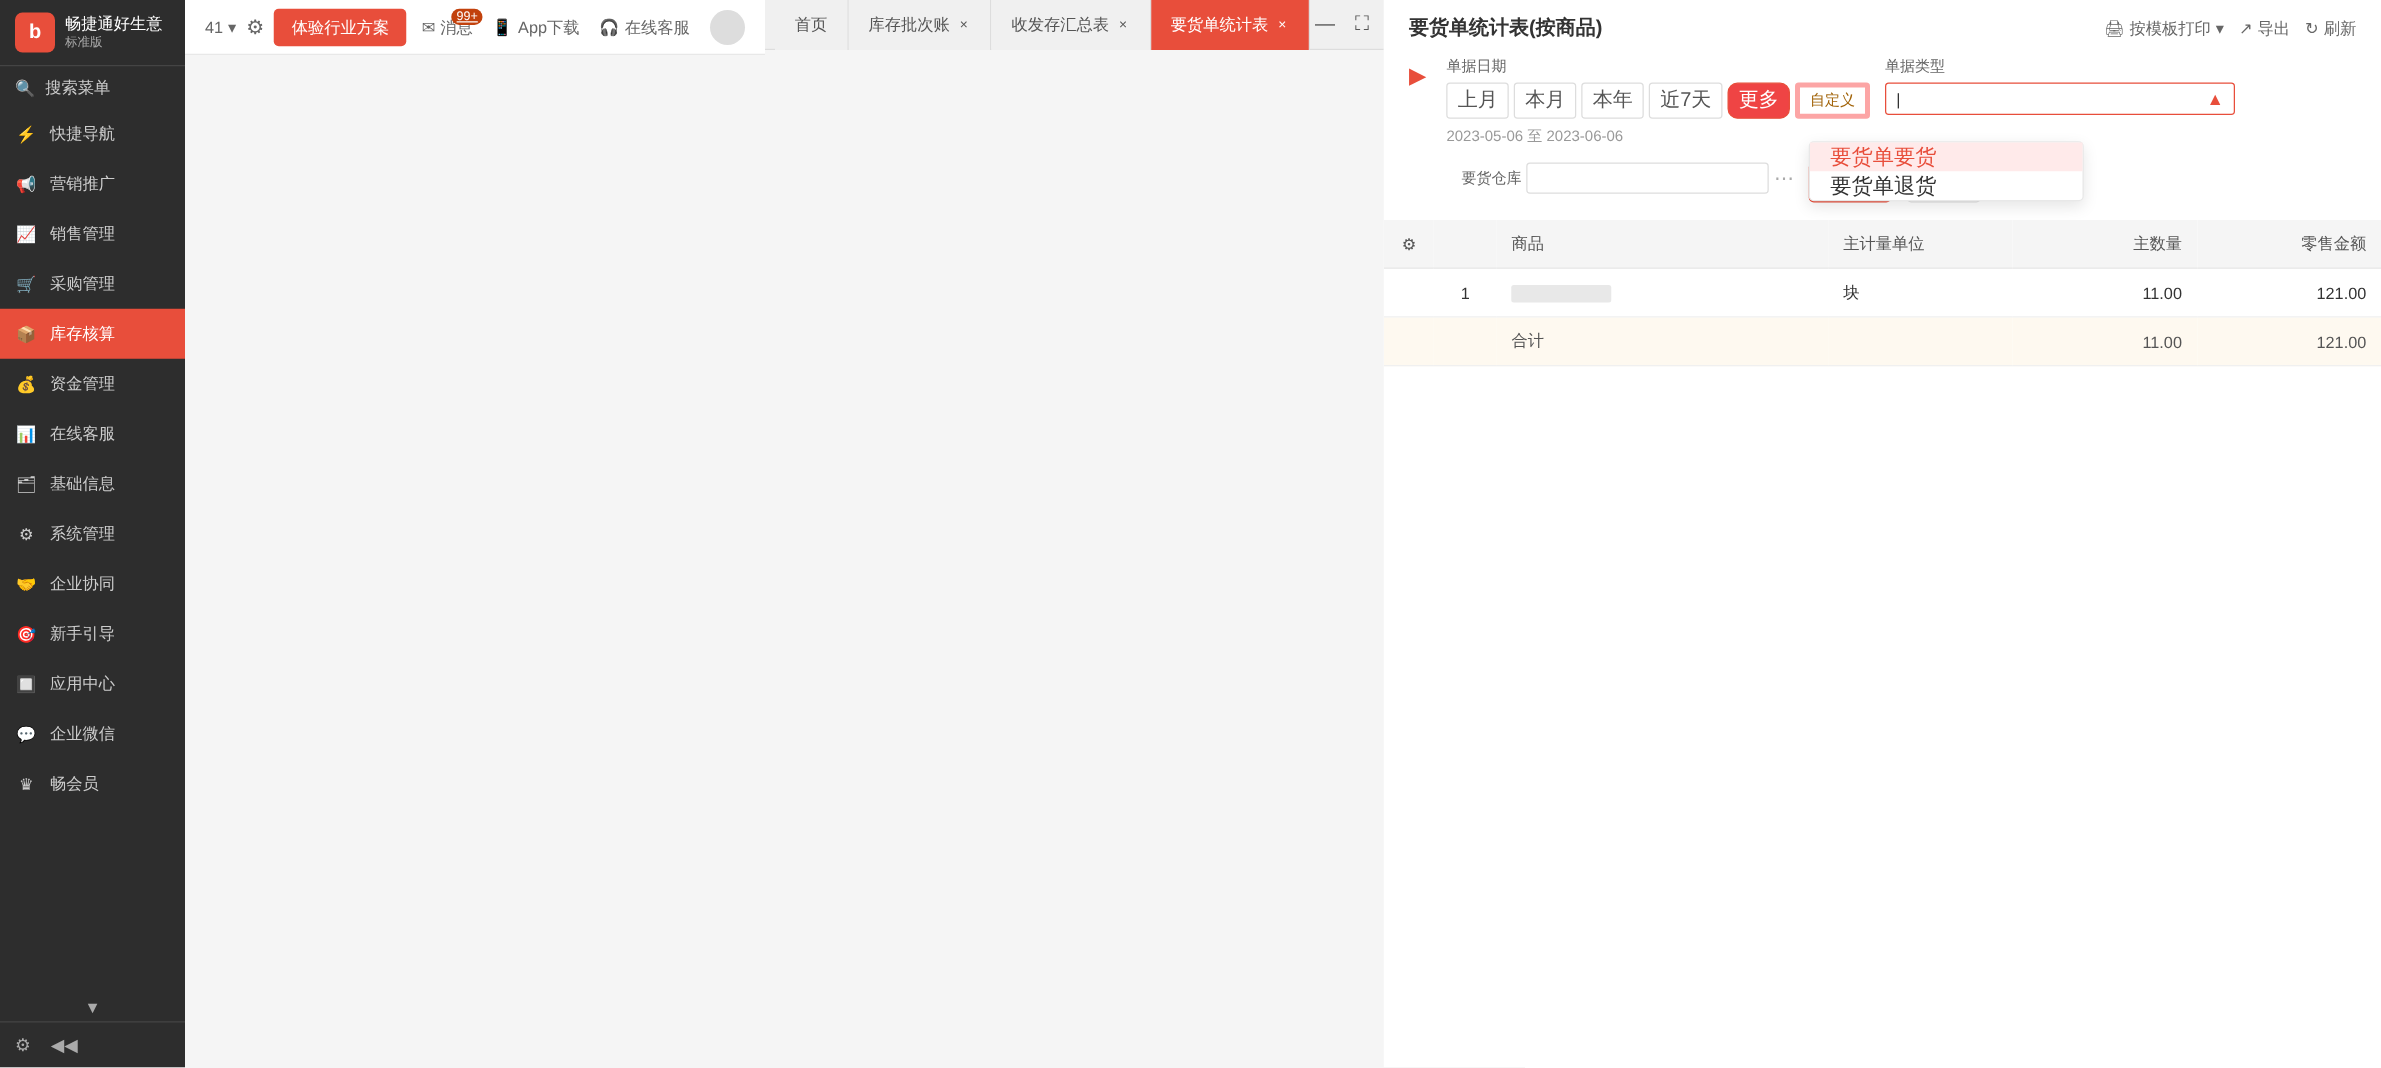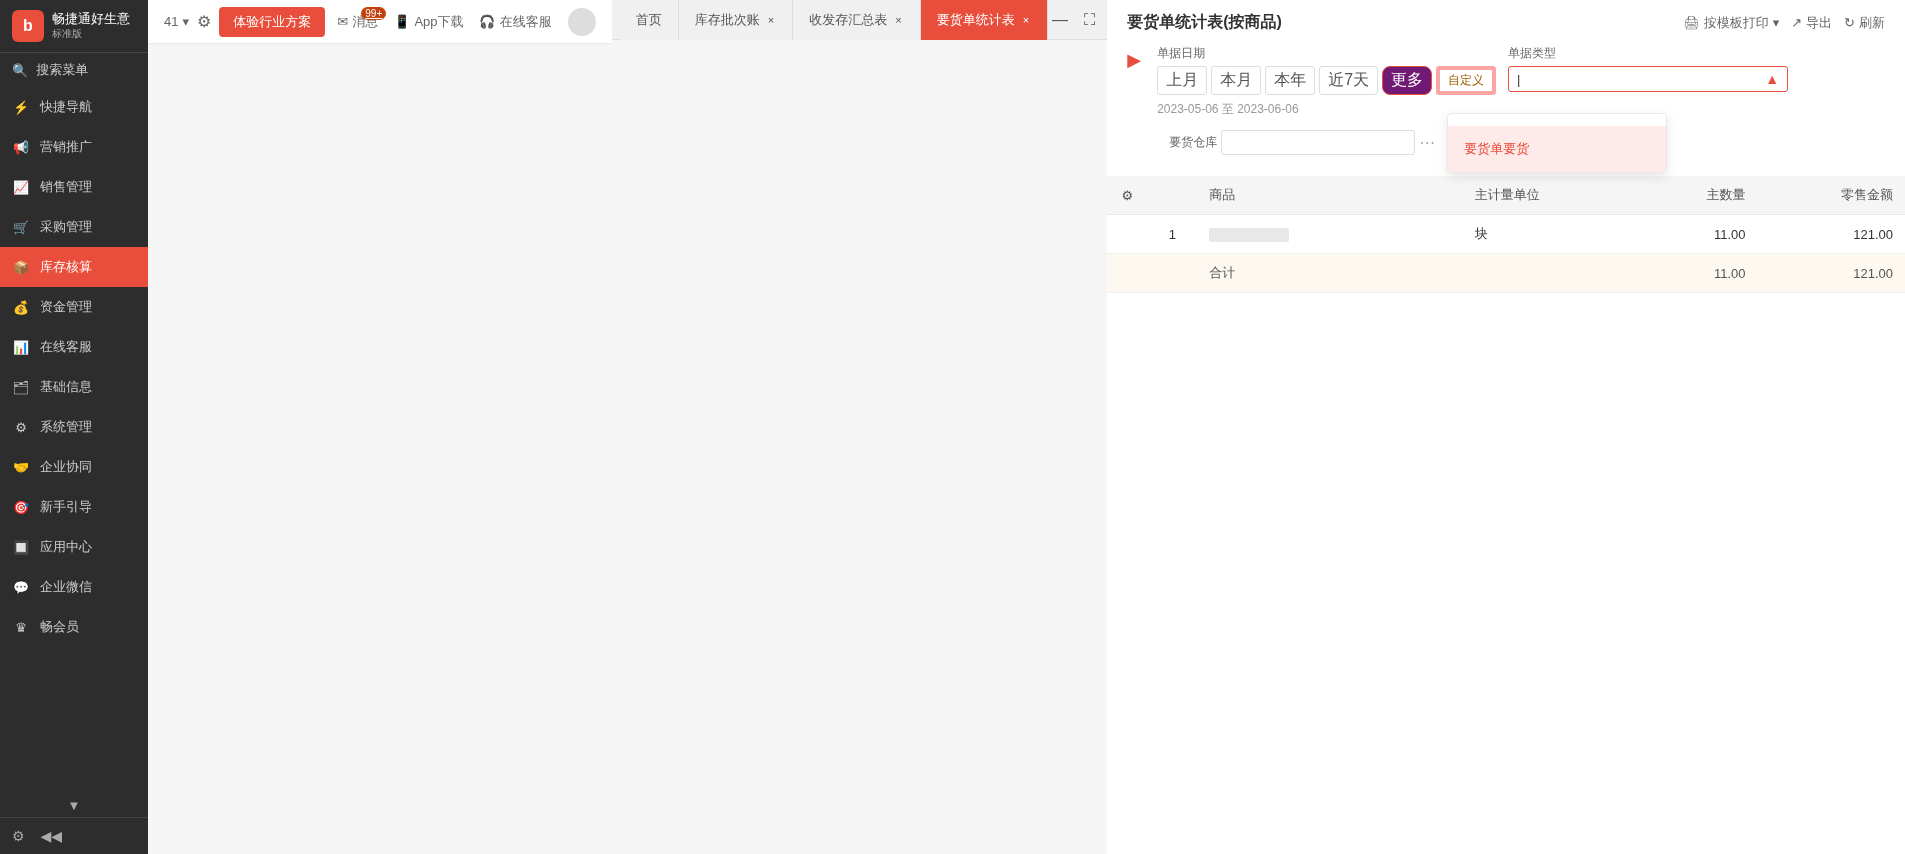--- a/index.html
+++ b/index.html
@@ -193,21 +193,21 @@
       flex-shrink: 0;
       position: relative;
     }
     .filter-toggle { color: #e84e3b; cursor: pointer; font-size: 18px; margin-top: 4px; }
     .filter-content { display: flex; flex-wrap: wrap; gap: 12px; align-items: flex-start; flex: 1; }
     .filter-item { display: flex; flex-direction: column; gap: 4px; }
     .filter-label { font-size: 12px; color: #666; }
     .date-row { display: flex; align-items: center; gap: 6px; }
     .date-quick-btns { display: flex; gap: 4px; }
     .date-quick-btn { padding: 2px 8px; border: 1px solid #ddd; border-radius: 3px; cursor: pointer; font-size: 16px; color: #555; background: #fff; }
-    .date-quick-btn.more { background: #701a75; color: white; border-color: #e84e3b; border-radius: 8px; padding: 2px 8px; }
+    .date-quick-btn.more { background: #ef4444; color: white; border-color: #e84e3b; border-radius: 8px; padding: 2px 8px; }
     .date-custom { padding: 2px 8px; border: 4px solid #fca5a5; border-radius: 3px; cursor: pointer; font-size: 12px; color: #a16207; background: #fff; }
     .date-range { font-size: 12px; color: #999; margin-top: 2px; }
 
     .type-filter { display: flex; flex-direction: column; gap: 4px; }
     .type-filter-label { font-size: 12px; color: #666; }
     .type-select-box {
       display: flex;
       align-items: center;
       border: 1px solid #e84e3b;
       border-radius: 3px;
@@ -234,25 +234,24 @@
       top: 80px;
       left: 340px;
       z-index: 100;
       background: #fff;
       border: 1px solid #e8e8e8;
       border-radius: 4px;
       box-shadow: 0 4px 12px rgba(0,0,0,0.1);
       min-width: 220px;
     }
     .dropdown-item {
-      padding: 14px 16px;
-      cursor: pointer;
-      font-size: 13px;
+      padding: 0 16px;
+      cursor: pointer;
+      font-size: 17px;
       color: #333;
-      margin-top: 12px;
     }
     .dropdown-item.selected { background: #ffeaea; color: #e84e3b; }
 
     
     .table-area { flex: 1; overflow: auto; padding: 0 0 0 0; position: relative; }
     table { width: 100%; border-collapse: collapse; font-size: 13px; }
     thead tr { background: #f5f5f5; }
     th { padding: 10px 12px; text-align: left; font-weight: 500; color: #555; border-bottom: 1px solid #e8e8e8; white-space: nowrap; }
     td { padding: 10px 12px; color: #333; border-bottom: 1px solid #f0f0f0; white-space: nowrap; }
     .th-settings { width: 40px; text-align: center; }
@@ -461,20 +460,23 @@
           <span class="warehouse-dots">⋯</span>
         </div>
 
         <button class="query-btn">查询</button>
         <button class="settings-btn">设置</button>
       </div>
 
       <div class="dropdown-overlay">
         <div class="dropdown-item selected">
           <span>要货单要货</span>
+        </div>
+        <div class="dropdown-item">
+          <span>要货单退货</span>
         </div>
       </div>
     </div>
 
     <div class="table-area">
       <table>
         <thead>
           <tr>
             <th class="th-settings">⚙</th>
             <th class="col-num"></th>

